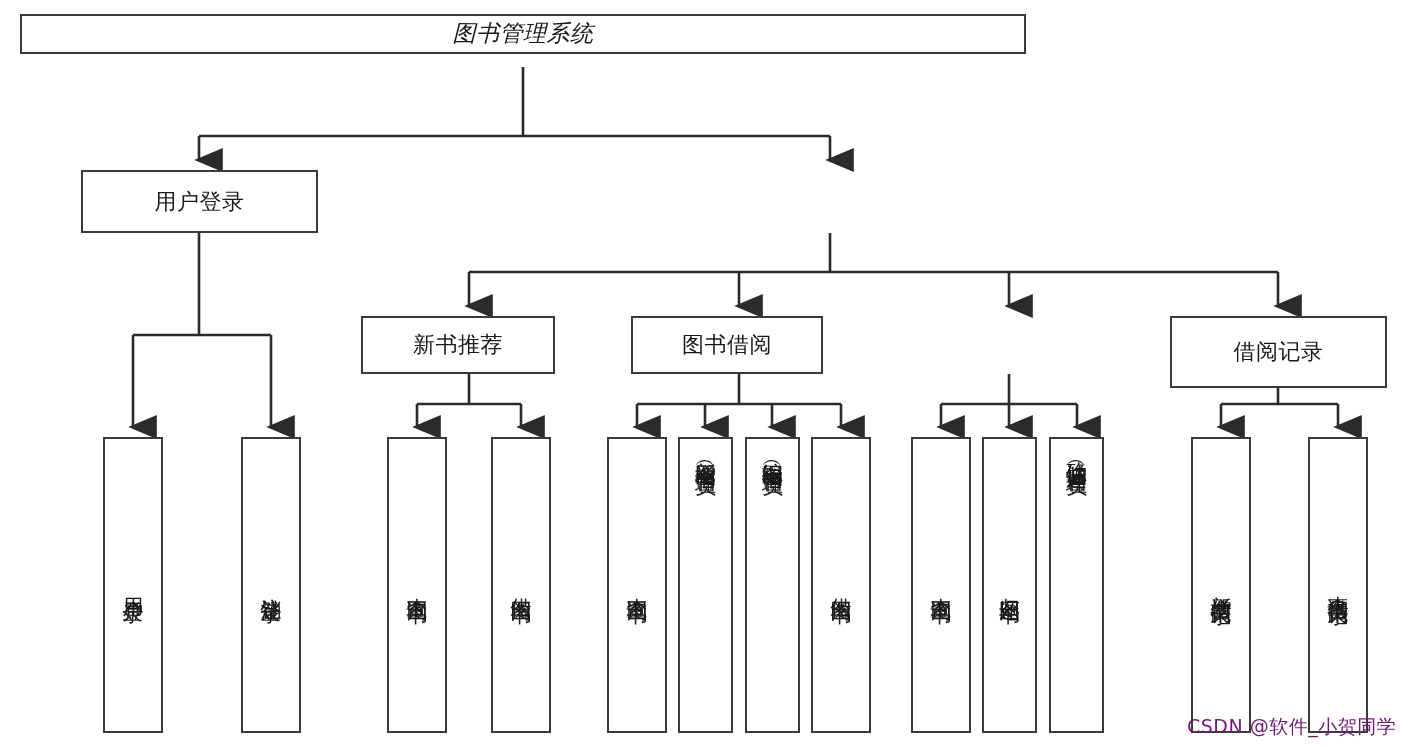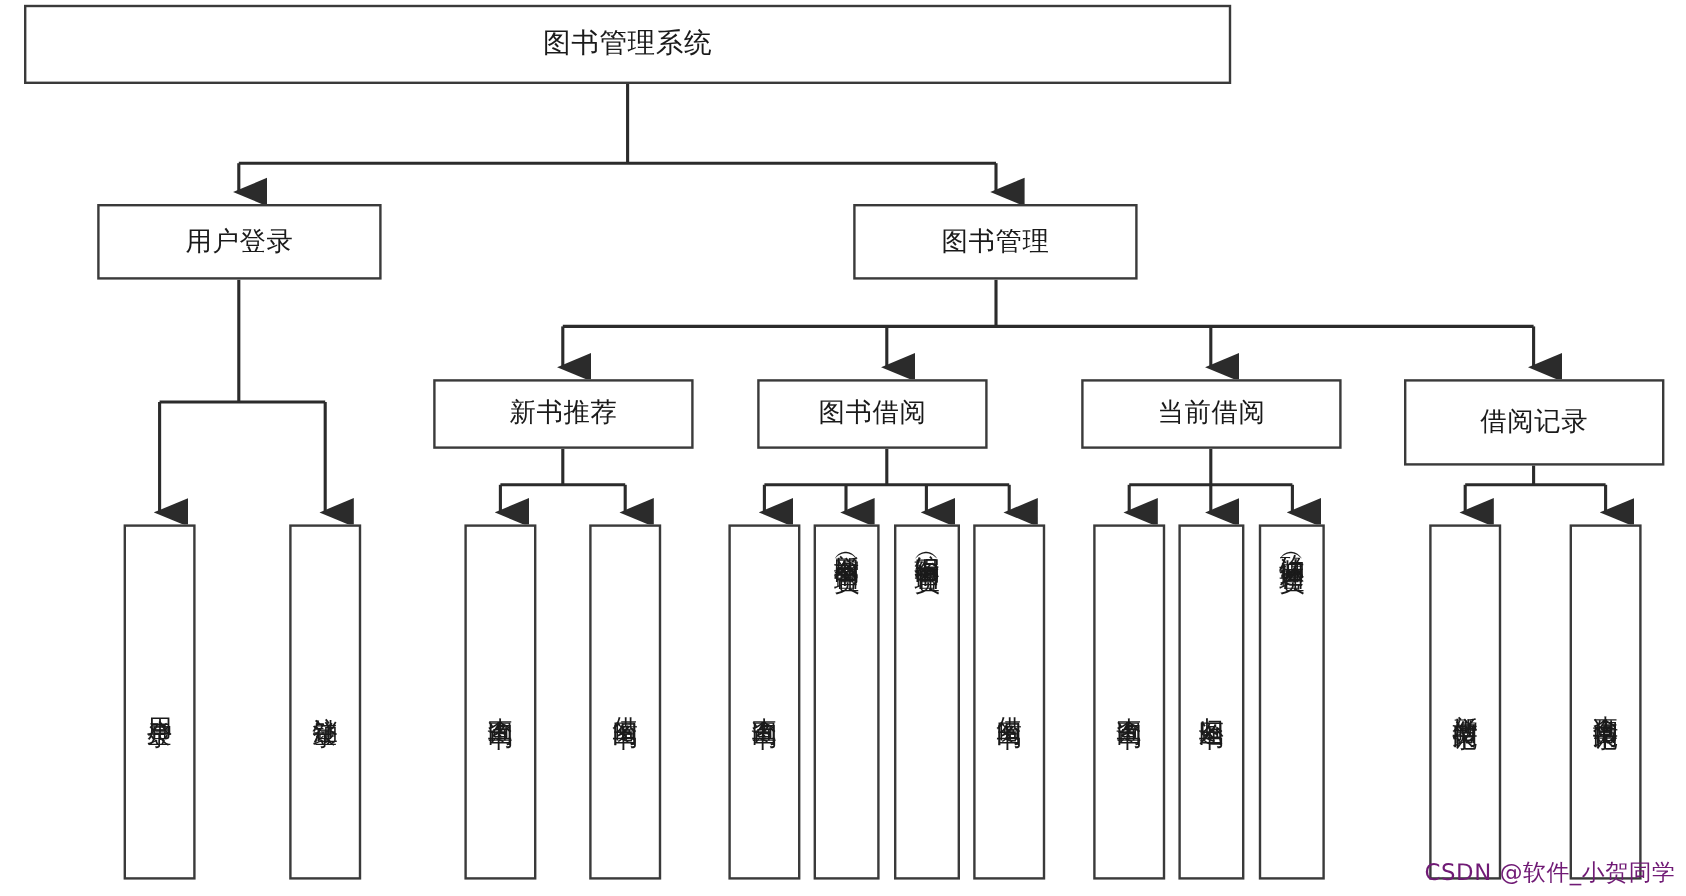--- a/index.html
+++ b/index.html
@@ -123,39 +123,33 @@
       <path d="M 1009 404 L 1009 427" marker-end="url(#arrow)"></path>
       <path d="M 1077 404 L 1077 427" marker-end="url(#arrow)"></path>
 
       <path d="M 1278 374 L 1278 404"></path>
       <path d="M 1221 404 L 1338 404"></path>
       <path d="M 1221 404 L 1221 427" marker-end="url(#arrow)"></path>
       <path d="M 1338 404 L 1338 427" marker-end="url(#arrow)"></path>
     </g>
   </svg>
 
-  <div class="node horiz root" style="left:20px; top:4px; width:1006px; height:66px;">
+  <div class="node horiz root" style="left:20px; top:14px; width:1006px; height:40px;font-style:italic;">
     <span class="label">图书管理系统</span>
   </div>
 
   <div class="node horiz" style="left:81px; top:170px; width:237px; height:63px;">
     <span class="label">用户登录</span>
   </div>
-  <div class="node horiz" style="left:711px; top:170px; width:237px; height:63px;">
-    <span class="label">图书管理</span>
-  </div>
 
-  <div class="node horiz" style="left:361px; top:316px; width:217px; height:58px;">
+  <div class="node horiz" style="left:361px; top:316px; width:194px; height:58px;">
     <span class="label">新书推荐</span>
   </div>
   <div class="node horiz" style="left:631px; top:316px; width:192px; height:58px;">
     <span class="label">图书借阅</span>
-  </div>
-  <div class="node horiz" style="left:901px; top:316px; width:217px; height:58px;">
-    <span class="label">当前借阅</span>
   </div>
   <div class="node horiz" style="left:1170px; top:316px; width:217px; height:72px;">
     <span class="label">借阅记录</span>
   </div>
 
   <div class="node vert" style="left:103px; top:437px; width:60px; height:296px;">
     <span class="label">用户登录</span>
   </div>
   <div class="node vert" style="left:241px; top:437px; width:60px; height:296px;">
     <span class="label">注销登录</span>

